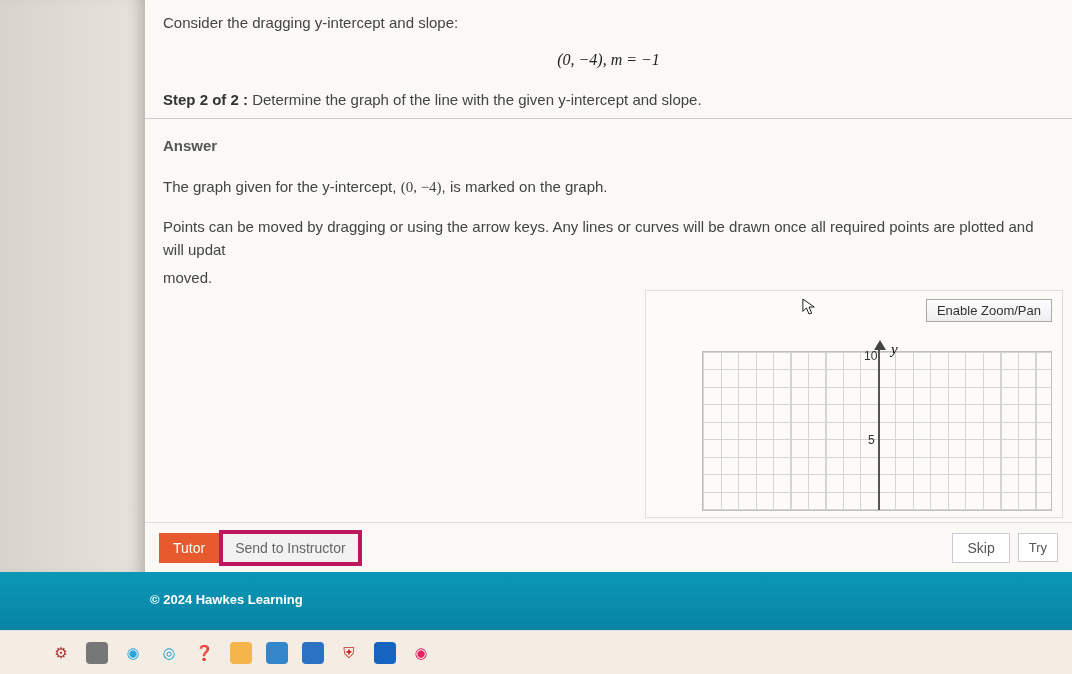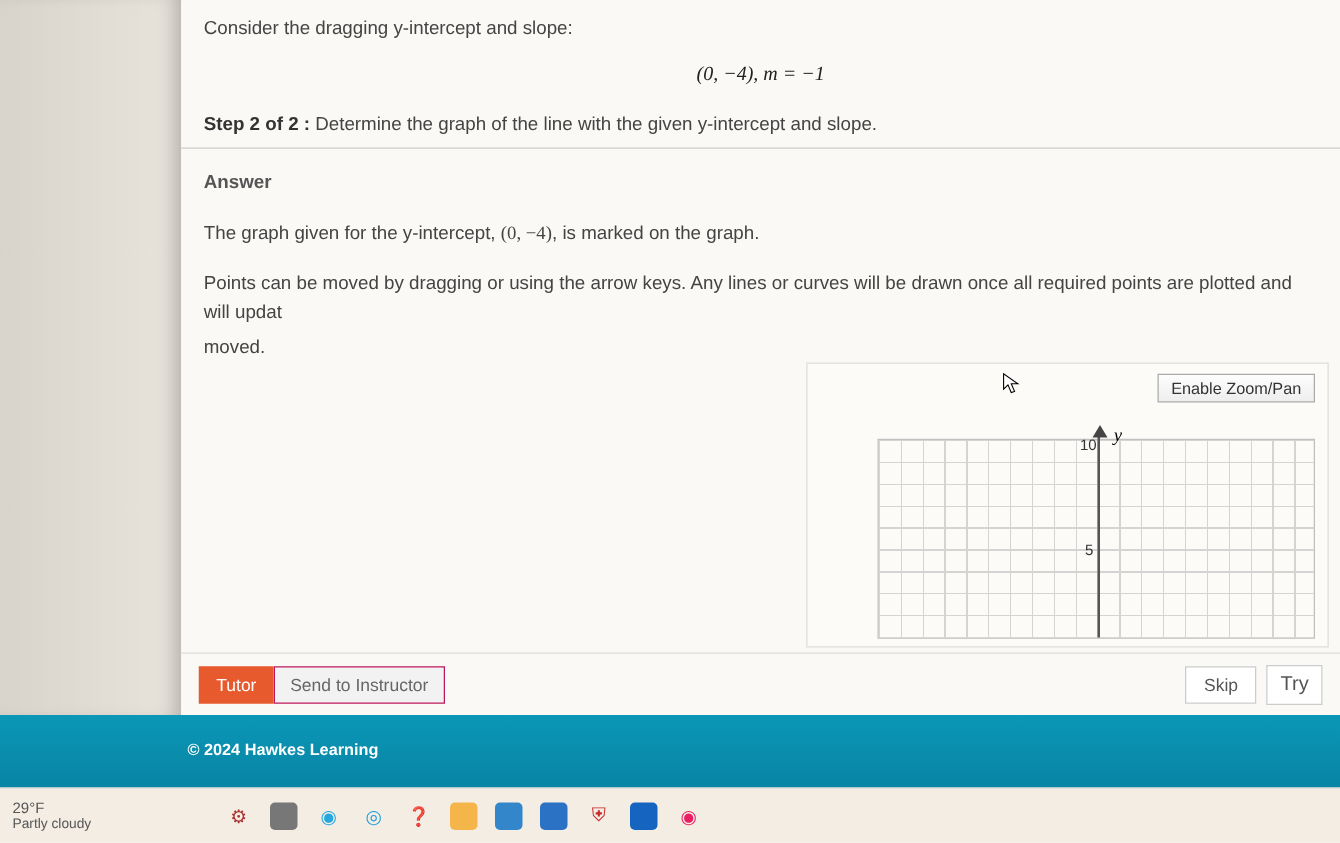--- a/index.html
+++ b/index.html
@@ -80,24 +80,24 @@
 .action-bar {
   position:absolute;
   left:145px; right:0; top: 522px;
   height: 50px;
   background: #faf9f6;
   border-top: 1px solid #ddd;
   padding: 10px 14px;
   display:flex; align-items:center;
 }
 .btn-tutor{ background:#e65a2d; color:#fff; border:none; padding:7px 14px; font-size:14px; }
-.btn-send { background:#f2f2f2; color:#666; border:1px solid #be185d; padding:6px 12px; font-size:14px; margin-left:0;}
+.btn-send { background:#f2f2f2; color:#666; border:4px solid #be185d; padding:6px 12px; font-size:14px; margin-left:0;}
 .spacer{flex:1}
 .btn-skip{ background:#fff; border:1px solid #ccc; padding:6px 14px; font-size:14px; color:#555; margin-right:8px;}
-.btn-try{ background:#fff; border:1px solid #ccc; padding:6px 10px; font-size:16px; color:#555;}
+.btn-try{ background:#fff; border:1px solid #ccc; padding:6px 10px; font-size:13px; color:#555;}
 
 .footer-bar {
   position:absolute; left:0; right:0; top:572px; height:70px;
   background: linear-gradient(#0b97b7,#0880a0);
   color:#fff; padding: 20px 28px 0 150px; font-size:13px; font-weight:600;
 }
 
 .taskbar {
   position:absolute; left:0; right:0; bottom:0; height:44px;
   background:#f3ede4; border-top:1px solid #ddd;
@@ -166,24 +166,20 @@
   <div class="spacer"></div>
   <button class="btn-skip">Skip</button>
   <button class="btn-try">Try</button>
 </div>
 
 <div class="footer-bar">
   <span>© 2024 Hawkes Learning</span>
 </div>
 
 <div class="taskbar">
-  <div class="weather">
-    <div class="t1">29°F</div>
-    <div>Partly cloudy</div>
-  </div>
   <div class="tb-icons">
     <div class="tb-ico" style="color:#a33">⚙</div>
     <div class="tb-ico" style="background:#777"></div>
     <div class="tb-ico" style="color:#26a7de">◉</div>
     <div class="tb-ico" style="color:#1b9dd9">◎</div>
     <div class="tb-ico" style="color:#39b1e5">❓</div>
     <div class="tb-ico" style="background:#f4b64a"></div>
     <div class="tb-ico" style="background:#3286c9"></div>
     <div class="tb-ico" style="background:#2b72c4"></div>
     <div class="tb-ico" style="color:#c62828">⛨</div>

